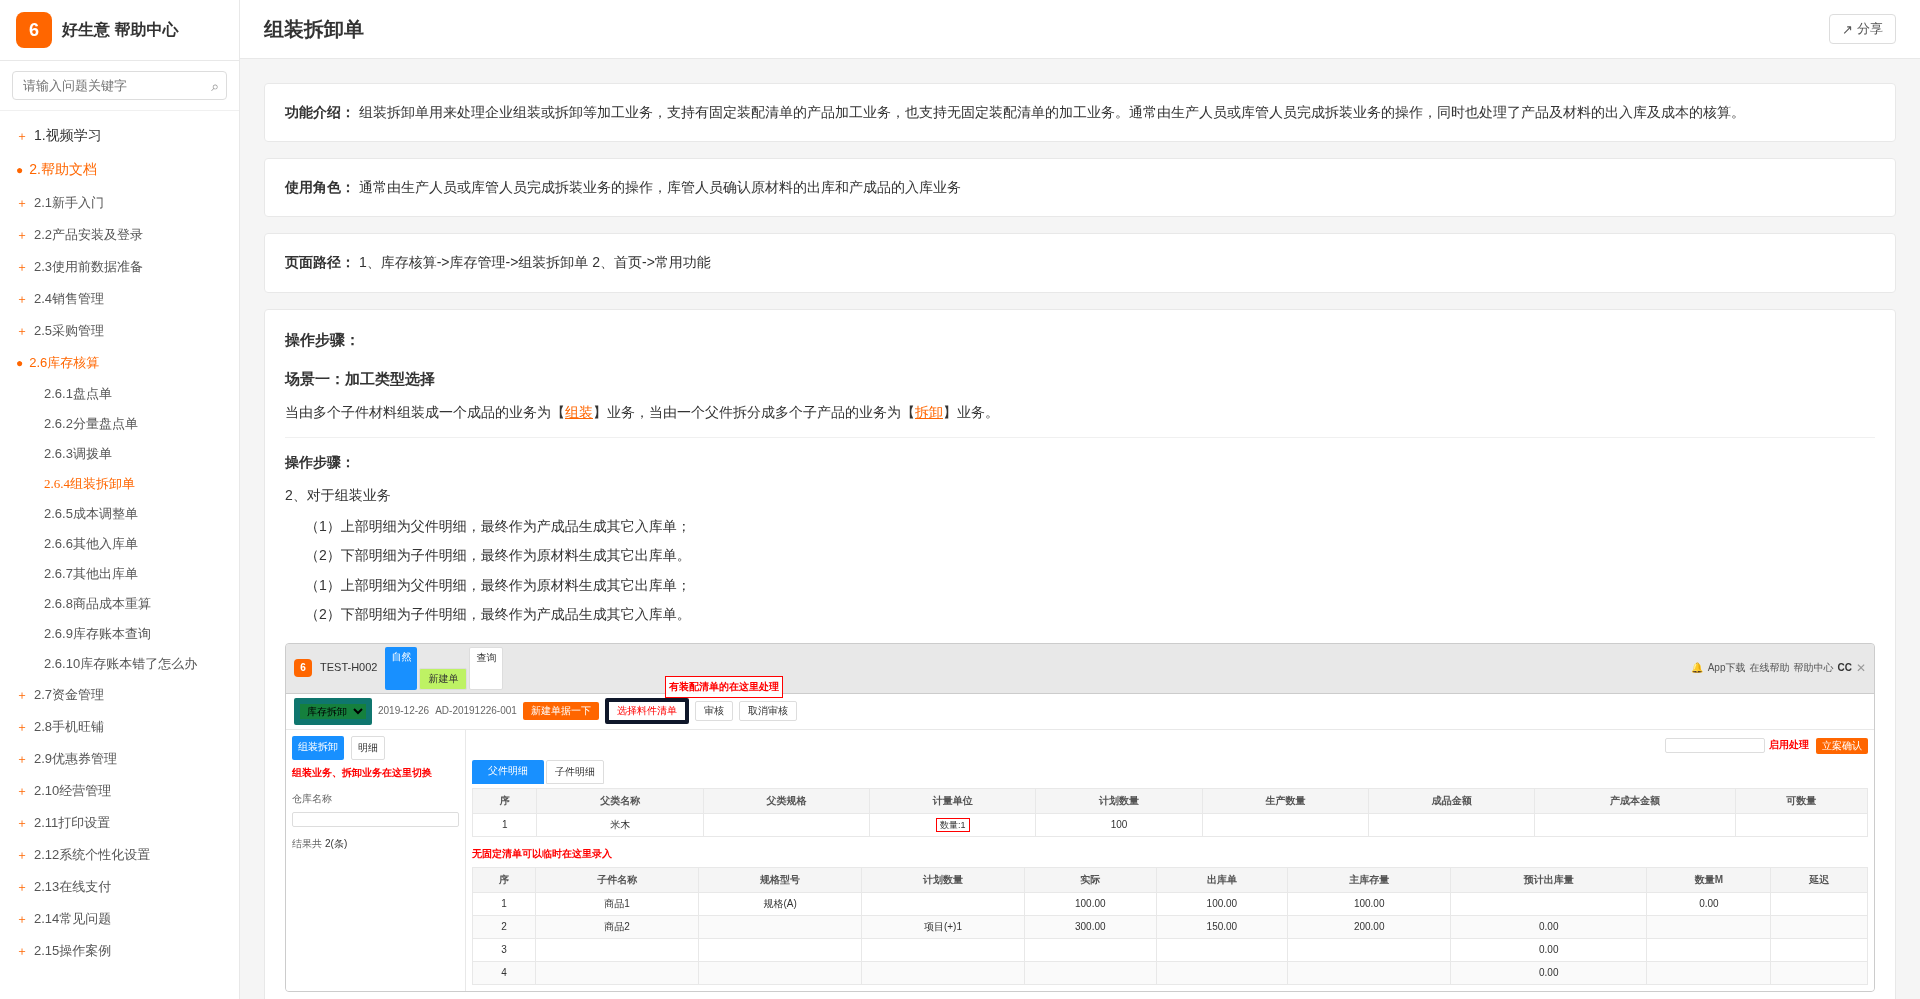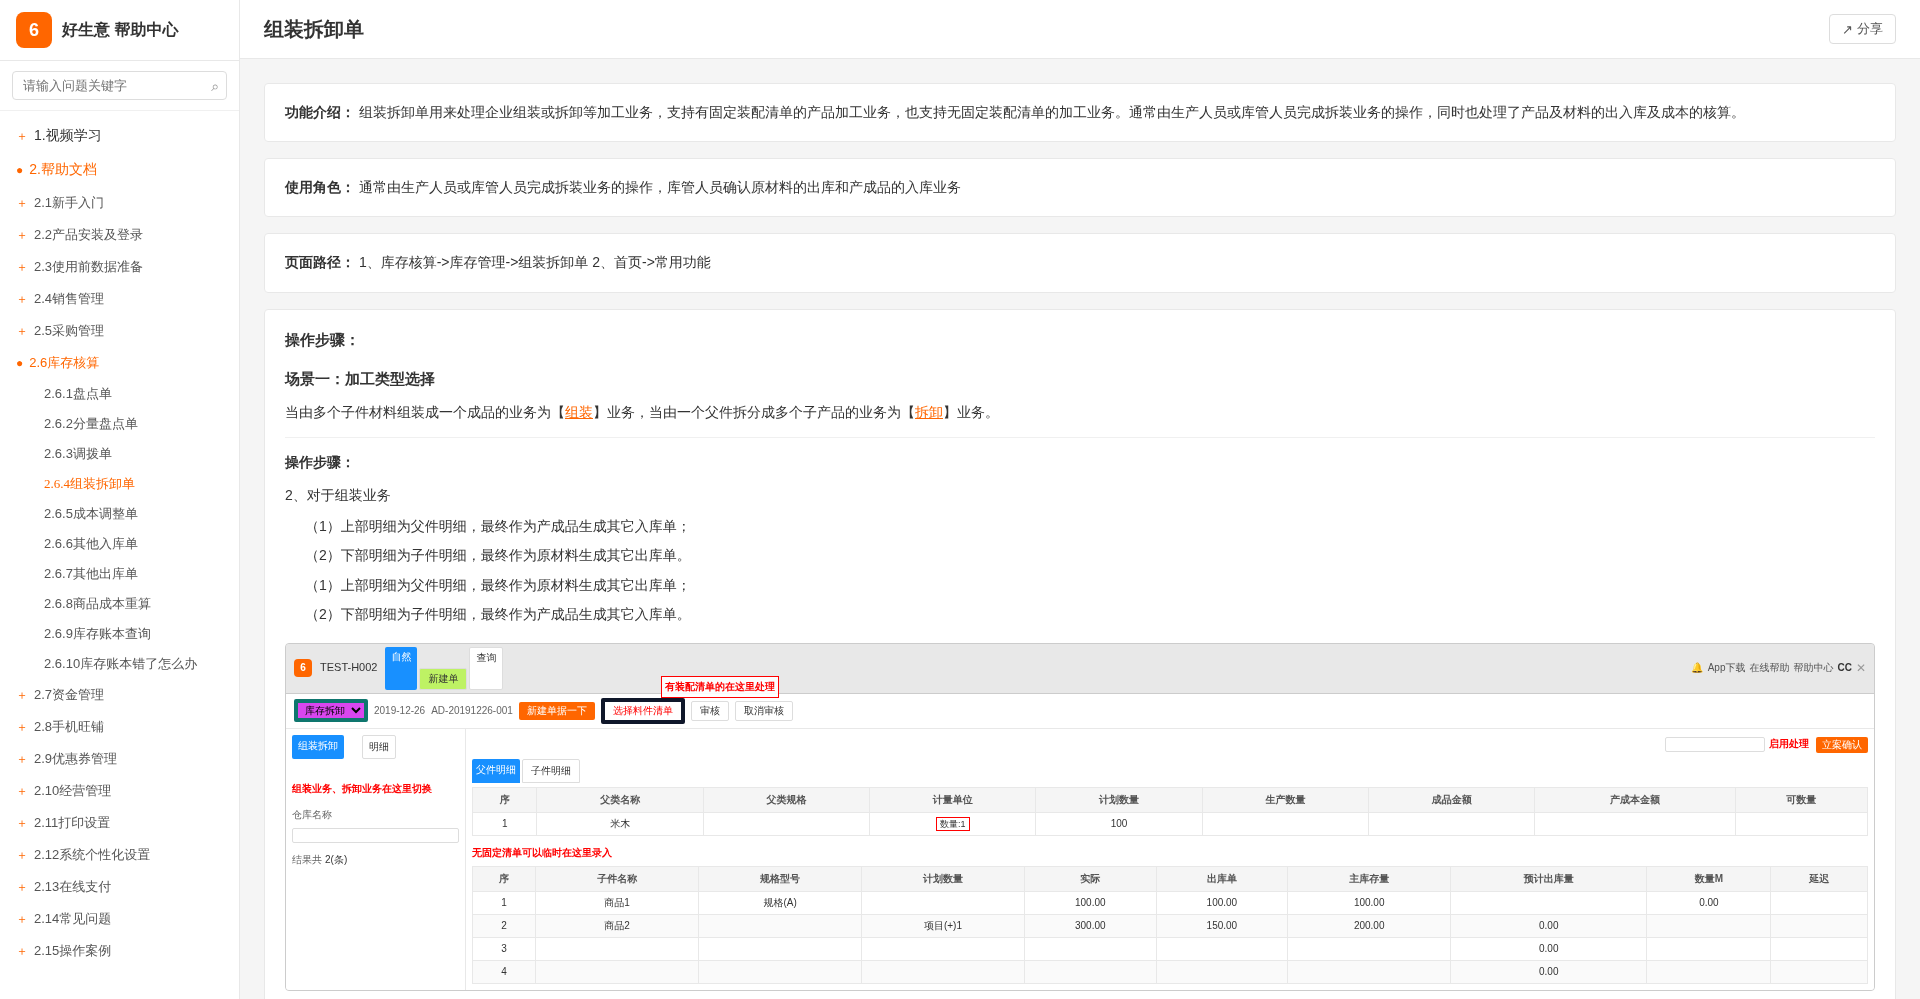--- a/index.html
+++ b/index.html
@@ -42,21 +42,21 @@
     .op-steps-title { font-size: 15px; font-weight: bold; color: #333; margin-bottom: 12px; }
     .scene-title { font-size: 15px; font-weight: bold; color: #333; margin: 12px 0 8px; }
     .step-text { margin-bottom: 8px; line-height: 1.8; }
     .step-num { margin-bottom: 6px; line-height: 1.8; }
     .sub-step { padding-left: 20px; margin-bottom: 4px; line-height: 1.8; }
     .underline-orange { color: #f60; text-decoration: underline; cursor: pointer; }
     .bold-text { font-weight: bold; }
 
     
     .screenshot-wrap { background: #e8e8e8; border: 1px solid #ccc; border-radius: 4px; overflow: hidden; margin-top: 16px; }
-    .ss-select { border: 4px solid #0f766e; background: #d946ef; border-radius: 2px; padding: 2px 6px; font-size: 11px; }
+    .ss-select { border: 6px solid #0f766e; background: #15803d; border-radius: 2px; padding: 2px 6px; font-size: 11px; }
     .ss-btn-orange { background: #f60; color: #fff; border: none; border-radius: 2px; padding: 2px 8px; font-size: 11px; cursor: pointer; }
     .ss-btn-default { background: #fff; color: #333; border: 1px solid #ddd; border-radius: 2px; padding: 2px 8px; font-size: 11px; }
     .ss-table { width: 100%; border-collapse: collapse; font-size: 10px; margin-top: 4px; }
     .ss-table th { background: #f5f5f5; border: 1px solid #e8e8e8; padding: 3px 4px; text-align: center; color: #555; }
     .ss-table td { border: 1px solid #e8e8e8; padding: 2px 4px; text-align: center; color: #333; }
     .ss-table tr:nth-child(even) { background: #fafafa; }
     .ss-wrapper { position: relative; }
 
     .divider { height: 1px; background: #f0f0f0; margin: 12px 0; }
   </style>
@@ -254,21 +254,21 @@
             <div style="position:absolute;top:-22px;left:60px;white-space:nowrap;color:#f00;font-size:10px;font-weight:bold;background:rgba(255,255,255,0.9);padding:1px 3px;border:1px solid #f00;">有装配清单的在这里处理</div>
           </div>
           <button class="ss-btn-default" style="font-size:10px;">审核</button>
           <button class="ss-btn-default" style="font-size:10px;">取消审核</button>
         </div>
 
         <div style="display:flex;background:#fff;">
 
           <div style="width:180px;border-right:1px solid #e8e8e8;padding:6px;">
             <div style="position:relative;">
-              <div style="display:flex;gap:18px;margin-bottom:21px;">
+              <div style="display:flex;gap:7px;margin-bottom:4px;">
                 <span style="padding:2px 6px;background:#1890ff;color:#fff;border-radius:2px;font-size:10px;cursor:pointer;">组装拆卸</span>
                 <span style="padding:2px 6px;background:#fff;border:1px solid #ddd;border-radius:2px;font-size:10px;cursor:pointer;">明细</span>
               </div>
               <div style="font-size:10px;color:#f00;font-weight:bold;margin-top:2px;">组装业务、拆卸业务在这里切换</div>
             </div>
             <div style="margin-top:8px;">
               <div style="font-size:10px;color:#666;margin-bottom:2px;">仓库名称</div>
               <input style="border: 1px solid rgb(221, 221, 221); border-radius: 2px; padding: 1px 4px; font-size: 10px; width: 100%;">
             </div>
             <div style="margin-top:4px;">
@@ -281,21 +281,21 @@
 
             <div style="text-align:right;margin-bottom:4px;position:relative;">
               <div style="display:inline-flex;align-items:center;gap:4px;">
                 <input type="text" style="border: 1px solid rgb(221, 221, 221); border-radius: 2px; padding: 1px 30px 1px 4px; font-size: 10px; width: 100px;">
                 <span style="font-size:10px;color:#f00;font-weight:bold;">启用处理</span>
               </div>
               <button style="background:#f60;color:#fff;border:none;border-radius:2px;padding:1px 6px;font-size:10px;margin-left:4px;">立案确认</button>
             </div>
 
             <div style="display:flex;gap:2px;margin-bottom:4px;">
-              <span style="padding:2px 4px;background:#1890ff;color:#fff;border-radius:2px 2px 0 0;font-size:10px;cursor:pointer;">父件明细</span>
+              <span style="padding:2px 16px;background:#1890ff;color:#fff;border-radius:2px 2px 0 0;font-size:10px;cursor:pointer;">父件明细</span>
               <span style="padding:2px 8px;background:#fff;border:1px solid #ddd;border-radius:2px 2px 0 0;font-size:10px;cursor:pointer;">子件明细</span>
             </div>
 
             <table class="ss-table" style="margin-bottom:8px;">
               <thead>
                 <tr>
                   <th>序</th>
                   <th>父类名称</th>
                   <th>父类规格</th>
                   <th>计量单位</th>

